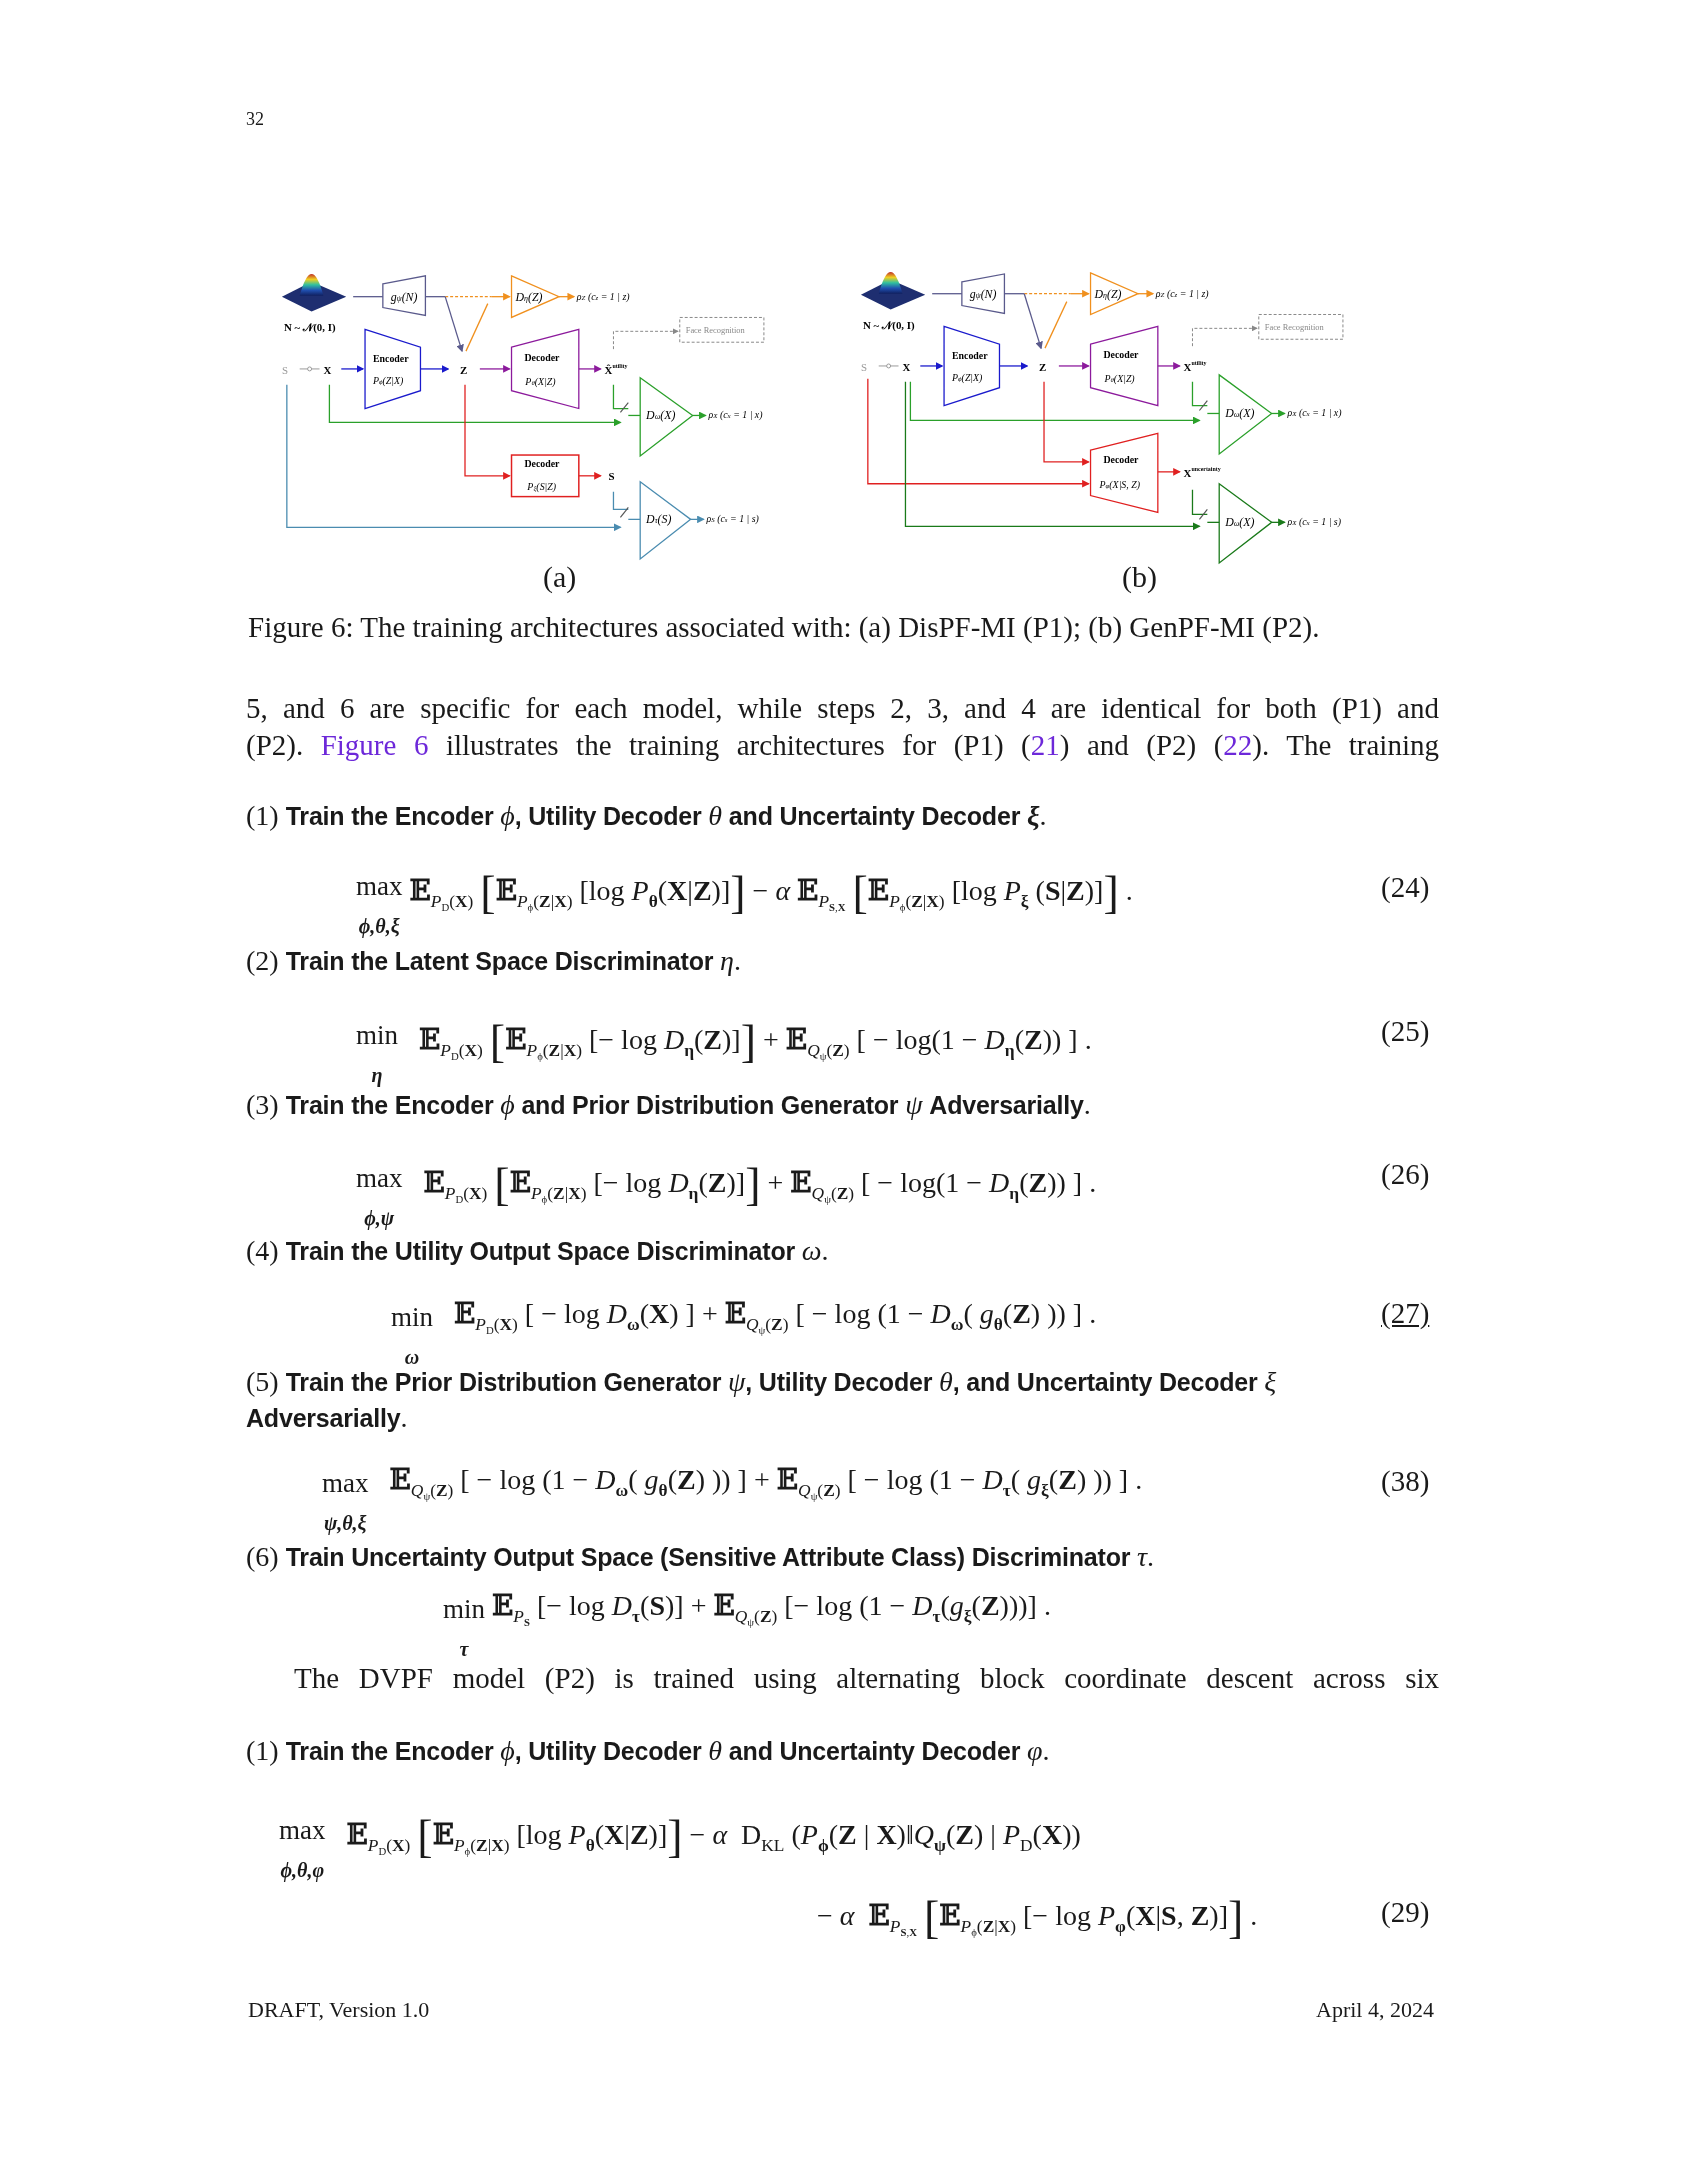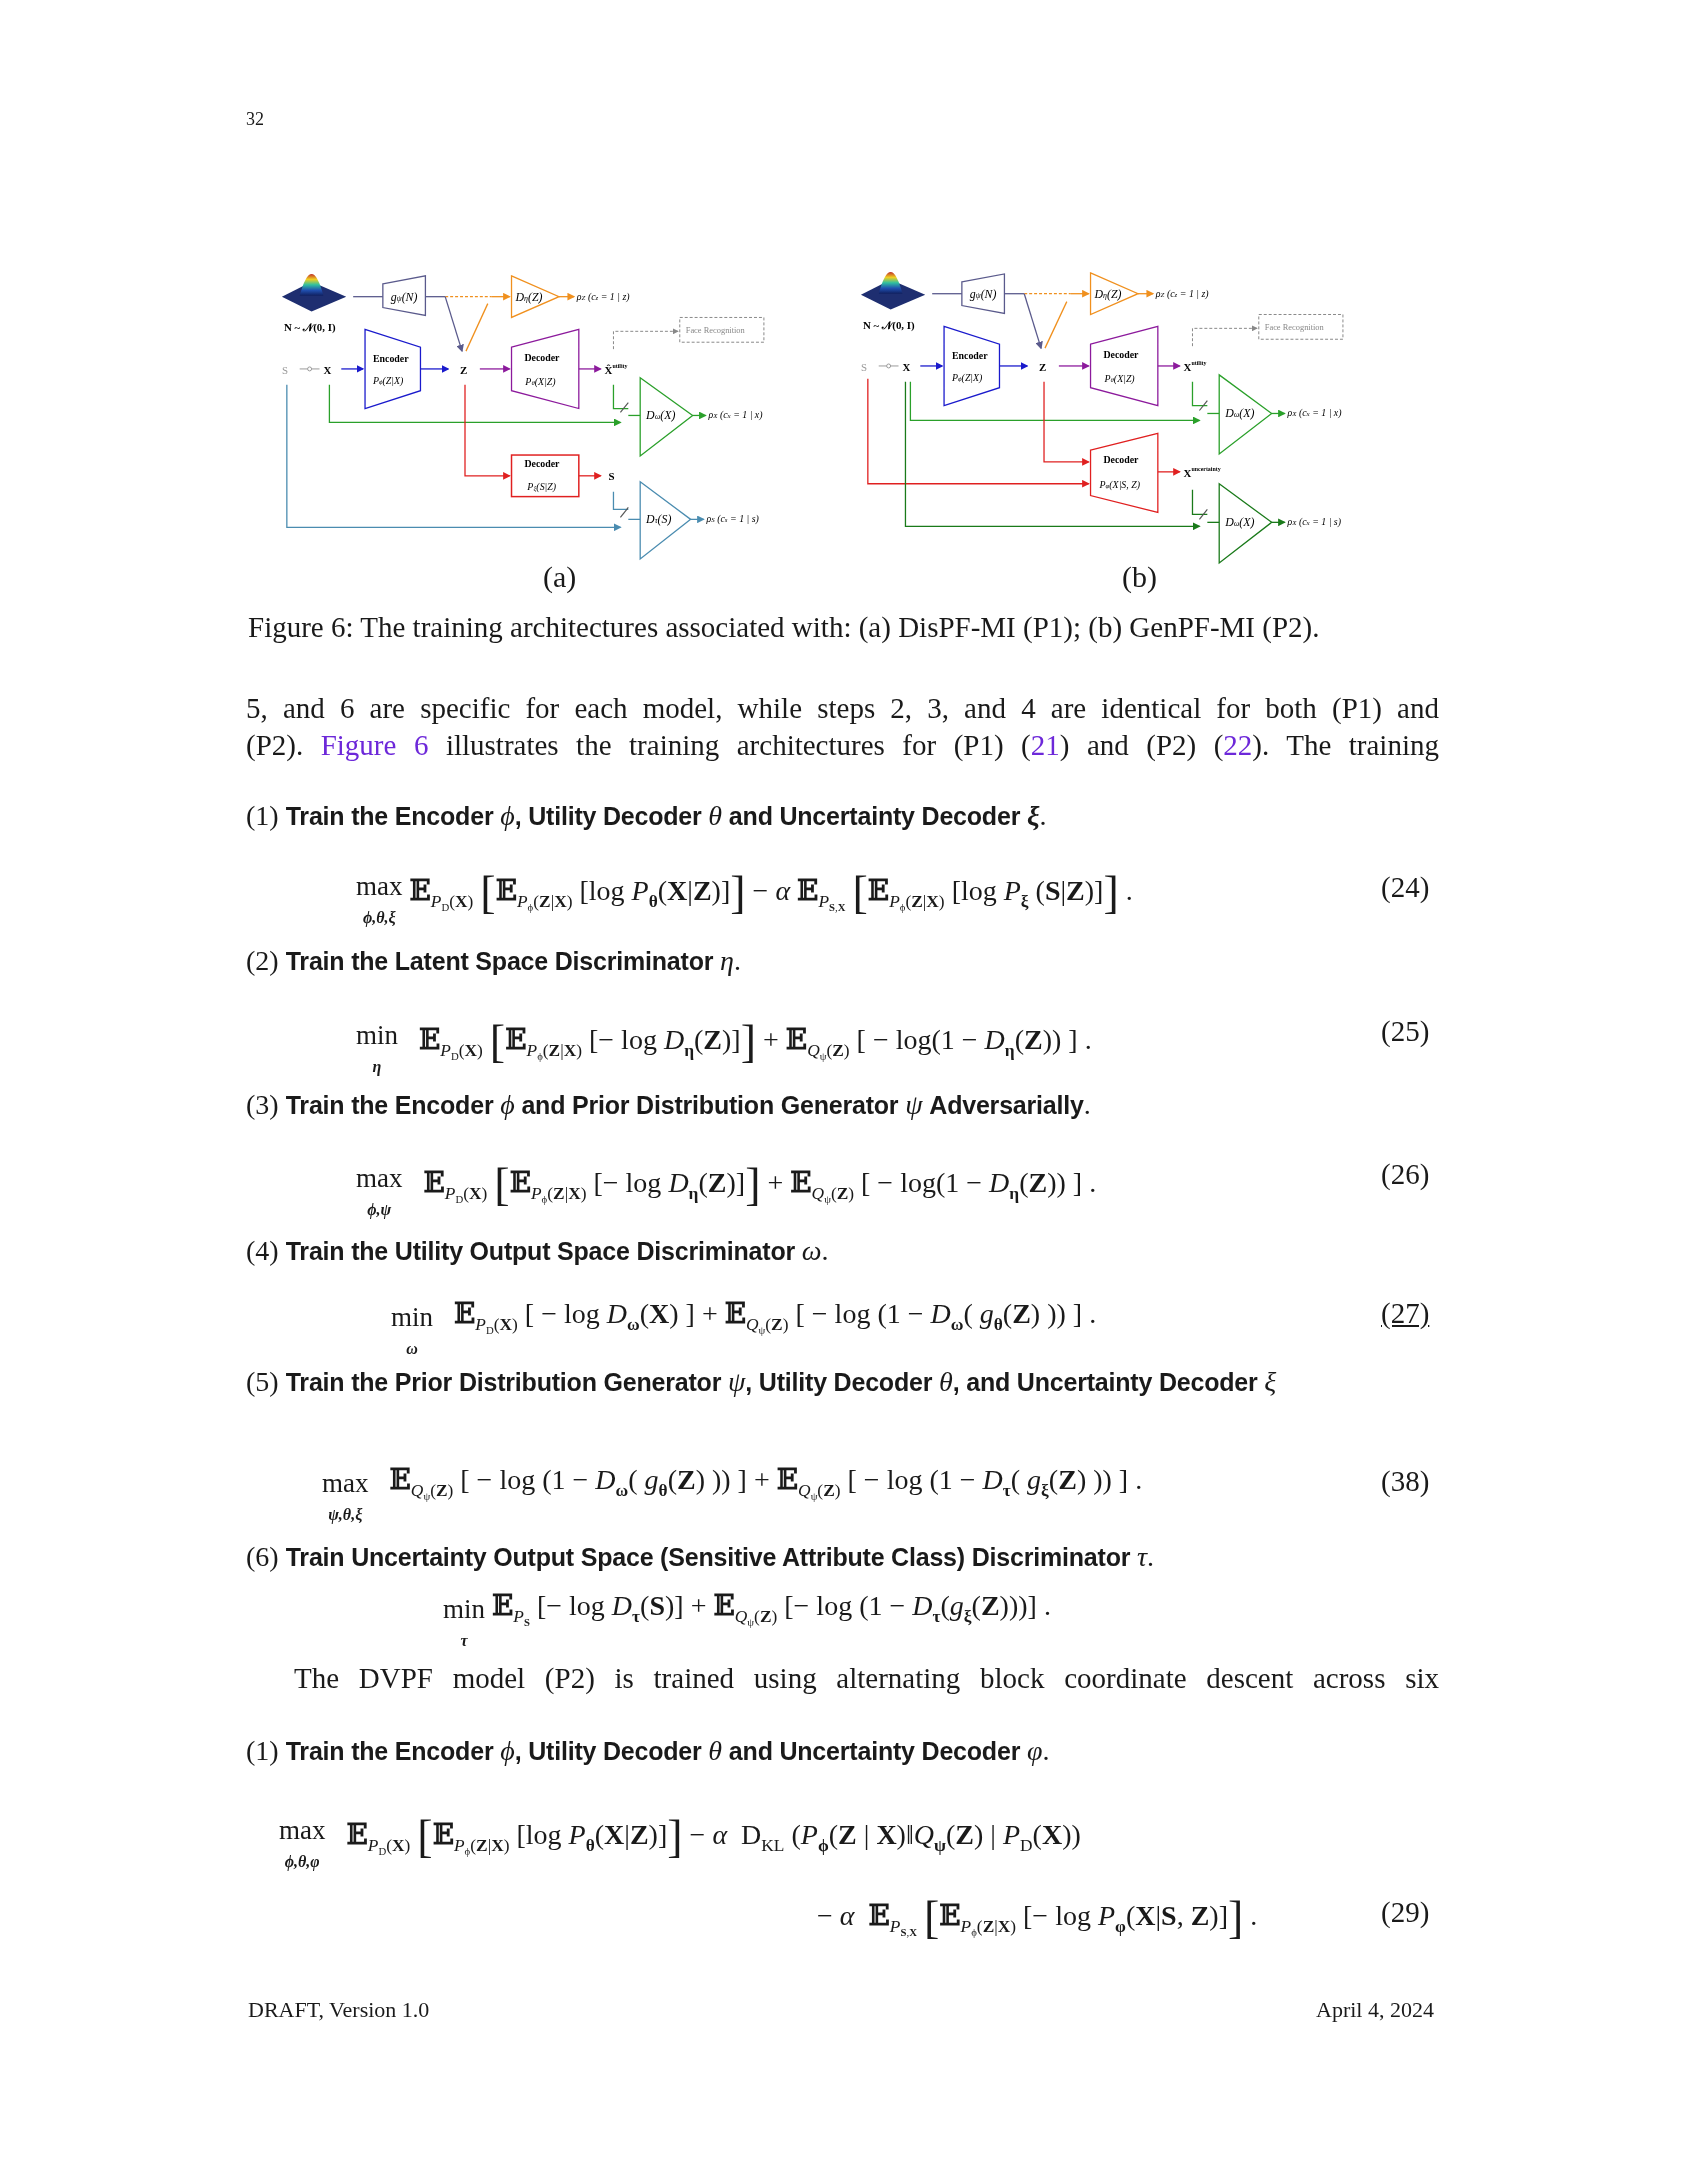--- a/index.html
+++ b/index.html
@@ -14,21 +14,21 @@
   .line { display: block; text-align: justify; text-align-last: justify; white-space: nowrap; height: 37px; }
   .lastline { text-align-last: left; }
   .link { color: #6d28d9; }
   .step { left: 246px; font-size: 28px; white-space: nowrap; }
   .step b { font-family: "Liberation Sans", "DejaVu Sans", sans-serif; font-weight: bold; font-size: 25px; letter-spacing: -0.2px; }
   .step i.m { font-family: "Liberation Serif", serif; font-style: italic; font-size: 28px; }
   .eq { font-size: 28px; white-space: nowrap; }
   .eqnum { font-size: 29px; left: 1381px; }
   .opblock { display: inline-block; text-align: center; vertical-align: top; line-height: 1; }
   .opblock .op { display: block; font-size: 27px; margin-top: 7px; }
-  .opblock .sub { display: block; font-size: 16px; font-style: italic; font-weight: bold; margin-top: 10px; }
+  .opblock .sub { display: block; font-size: 20px; font-style: italic; font-weight: bold; margin-top: 16px; }
   .bb { font-family: "DejaVu Serif", serif; font-weight: bold; }
   sub, sup { font-size: 62%; }
   .big { font-size: 46px; vertical-align: -8px; font-weight: 200; }
   .footer { top: 1997px; font-size: 22px; }
 </style>
 </head>
 <body>
 
 <div class="abs pagenum">32</div>
 
@@ -247,20 +247,21 @@
 <div class="abs eq" style="left:391px; top:1297px;">
   <span class="opblock"><span class="op">min</span><span class="sub">ω</span></span>
   &nbsp;&nbsp;<span class="bb">𝔼</span><sub><i>P</i><sub>D</sub>(<b>X</b>)</sub> [ − log <i>D</i><sub><b>ω</b></sub>(<b>X</b>) ] + <span class="bb">𝔼</span><sub><i>Q</i><sub>ψ</sub>(<b>Z</b>)</sub> [ − log (1 − <i>D</i><sub><b>ω</b></sub>( <i>g</i><sub><b>θ</b></sub>(<b>Z</b>) )) ] .
 </div>
 <div class="abs eq eqnum" style="top:1297px;text-decoration:underline;">(27)</div>
 
 <div class="abs step" style="top:1366px; width:1193px;">
   <div style="display:flex; justify-content:space-between;">
     <span><span>(5)</span> <b>Train the Prior Distribution Generator </b><i class="m">ψ</i><b>, Utility Decoder </b><i class="m">θ</i><b>, and Uncertainty Decoder </b><i class="m">ξ</i></span>
   </div>
+  <div style="margin-top:4px;"><b>Adversarially</b><span>.</span></div>
 </div>
 
 <div class="abs eq" style="left:322px; top:1463px;">
   <span class="opblock"><span class="op">max</span><span class="sub">ψ,θ,ξ</span></span>
   &nbsp;&nbsp;<span class="bb">𝔼</span><sub><i>Q</i><sub>ψ</sub>(<b>Z</b>)</sub> [ − log (1 − <i>D</i><sub><b>ω</b></sub>( <i>g</i><sub><b>θ</b></sub>(<b>Z</b>) )) ] + <span class="bb">𝔼</span><sub><i>Q</i><sub>ψ</sub>(<b>Z</b>)</sub> [ − log (1 − <i>D</i><sub><b>τ</b></sub>( <i>g</i><sub><b>ξ</b></sub>(<b>Z</b>) )) ] .
 </div>
 <div class="abs eq eqnum" style="top:1465px;">(38)</div>
 
 <div class="abs step" style="top:1541px;">
   <span>(6)</span>

